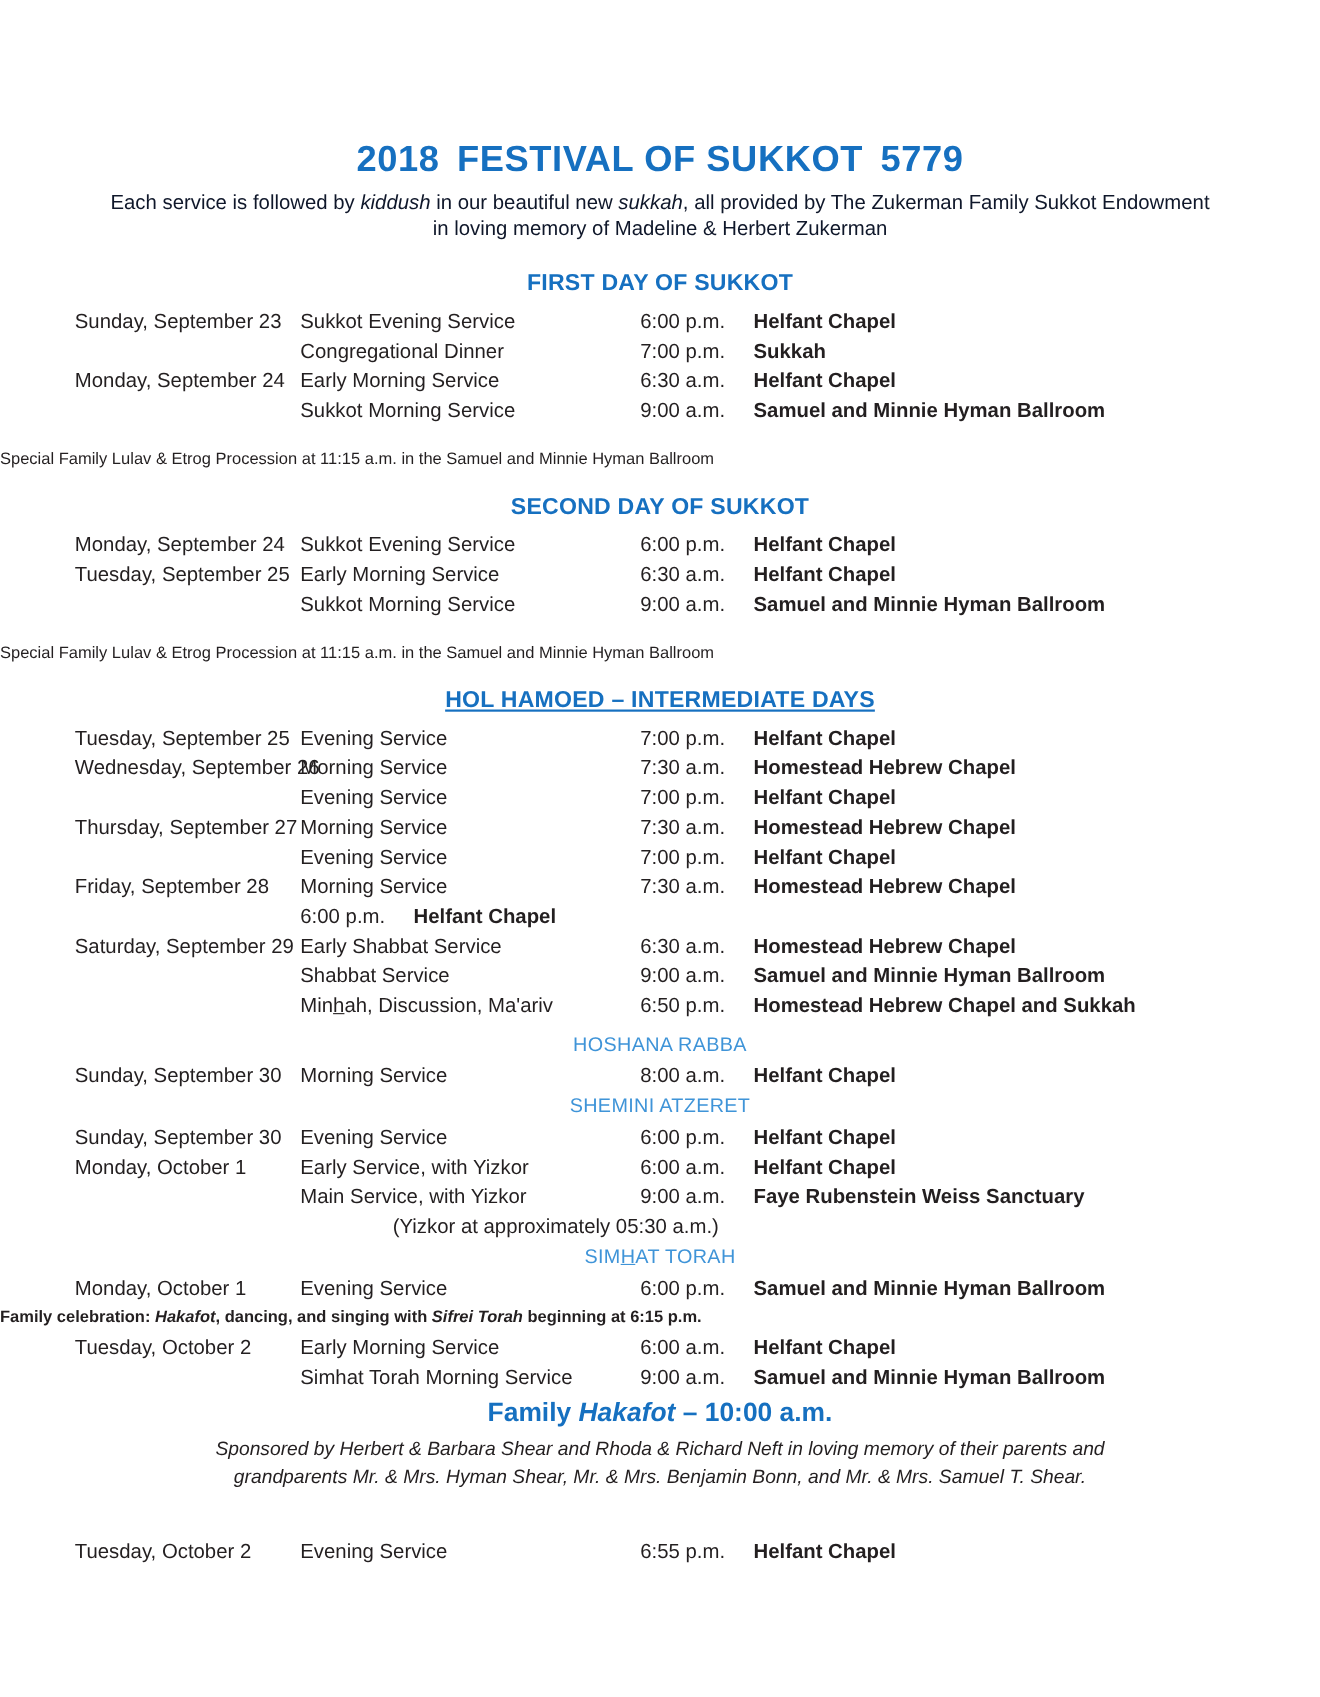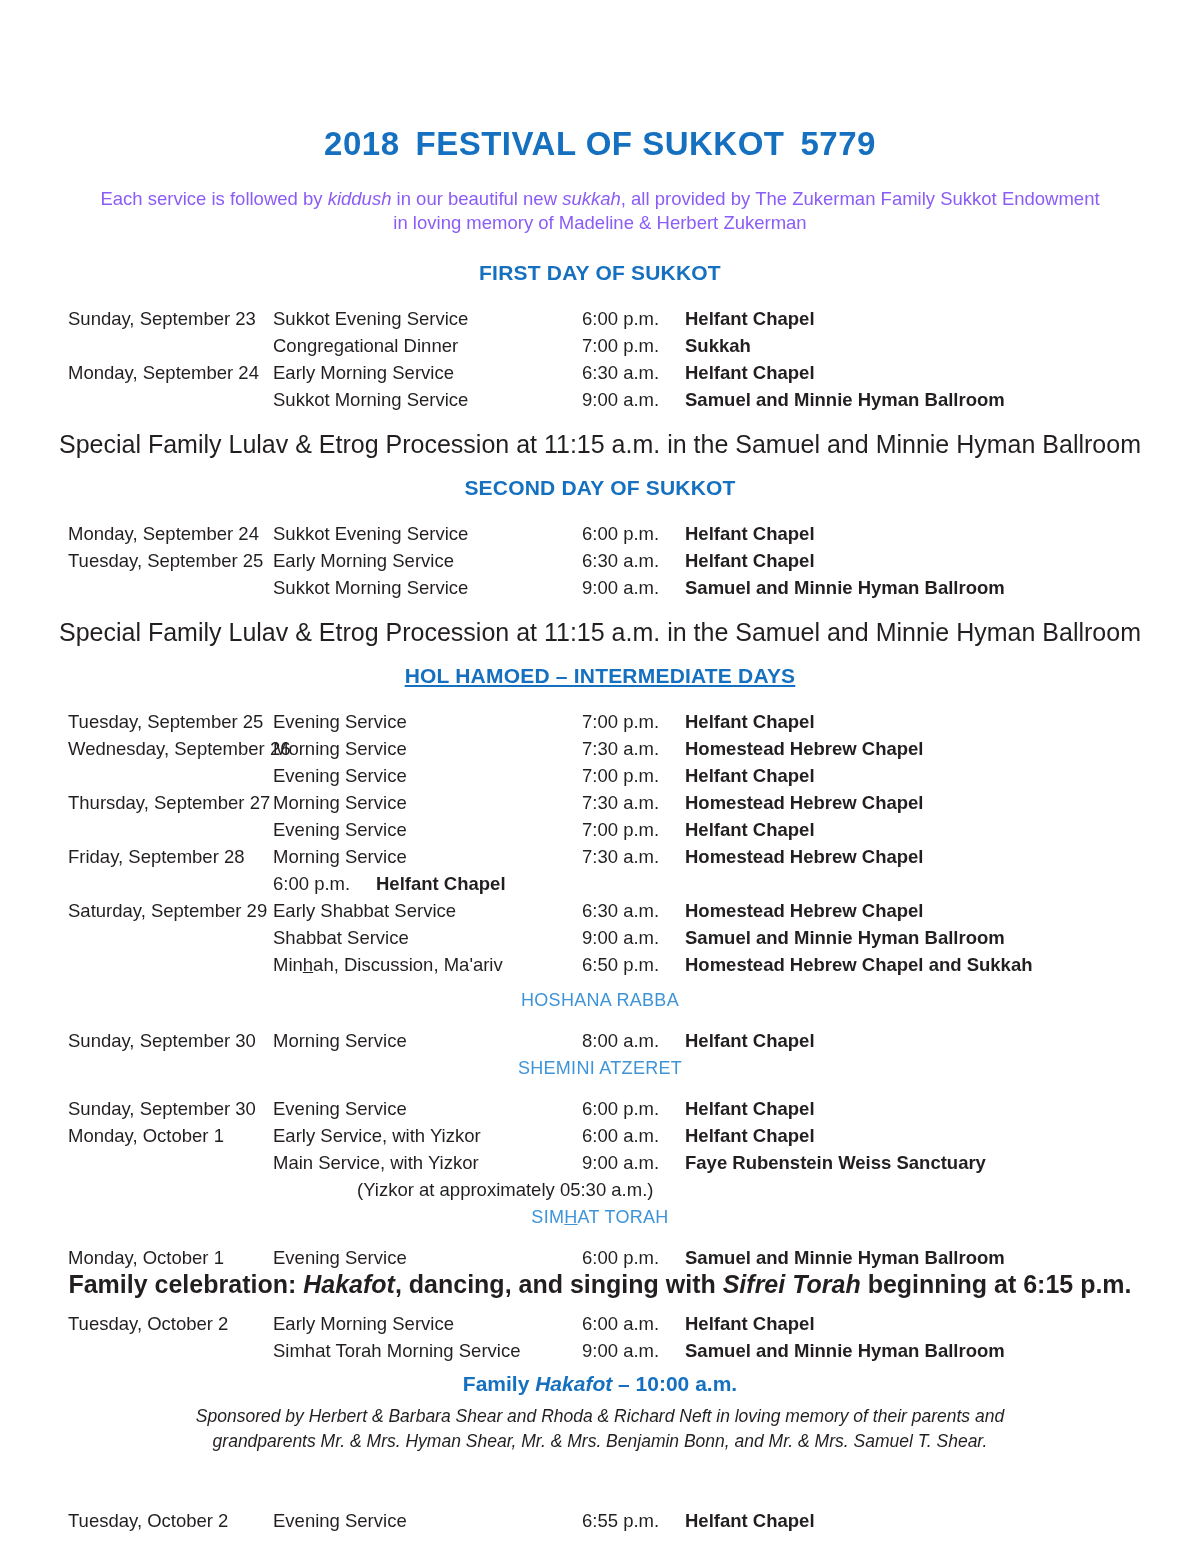--- a/index.html
+++ b/index.html
@@ -31,23 +31,23 @@
     letter-spacing: 0.5px;
     margin: 0;
     padding-top: 127px;
     line-height: 1.05;
   }
   .doc-title .gap { display: inline-block; width: 16px; }
 
   .subtitle {
     text-align: center;
     font-size: 18.5px;
-    color: #8b5cf6;
+    color: #0f172a;
     line-height: 1.30;
-    margin: 25px auto 0 auto;
+    margin: 10px auto 0 auto;
     width: 1010px;
   }
   .subtitle i { font-style: italic; }
 
   
   .section-head {
     text-align: center;
     font-size: 21px;
     font-weight: bold;
     color: #1670c0;
@@ -58,56 +58,56 @@
   .section-head.light {
     color: #3f94d8;
     font-weight: normal;
     font-size: 18px;
     letter-spacing: 0.3px;
     text-decoration: none;
   }
   .section-head.light u { text-decoration: underline; }
 
   
-  .sched { width: 1076px; margin-top: 12px; }
+  .sched { width: 1076px; }
   .row {
     display: flex;
     align-items: baseline;
     font-size: 18.5px;
     line-height: 27px;
     color: #231f20;
     white-space: nowrap;
   }
   .c-date { width: 273px; padding-left: 68px; box-sizing: border-box; }
   .c-serv { width: 309px; box-sizing: border-box; }
   .c-time { width: 103px; box-sizing: border-box; }
   .c-loc  { flex: 1; box-sizing: border-box; font-weight: bold; }
   .c-serv.italic { font-style: italic; }
   .c-serv u { text-decoration: underline; }
 
   
   .note {
-    text-align: center;
-    font-size: 25px;
+    text-align: left;
+    font-size: 15px;
     line-height: 27px;
     color: #231f20;
   }
   .note.bold { font-weight: bold; }
   .note.bold i { font-style: italic; }
 
   .subnote {
     font-size: 18.5px;
     line-height: 27px;
     color: #231f20;
     padding-left: 357px;
   }
 
   .highlight {
     text-align: center;
-    font-size: 21px;
+    font-size: 24px;
     font-weight: bold;
     color: #1670c0;
     line-height: 27px;
   }
   .highlight i { font-style: italic; }
 
   .sponsor {
     text-align: center;
     font-style: italic;
     font-size: 17.5px;

